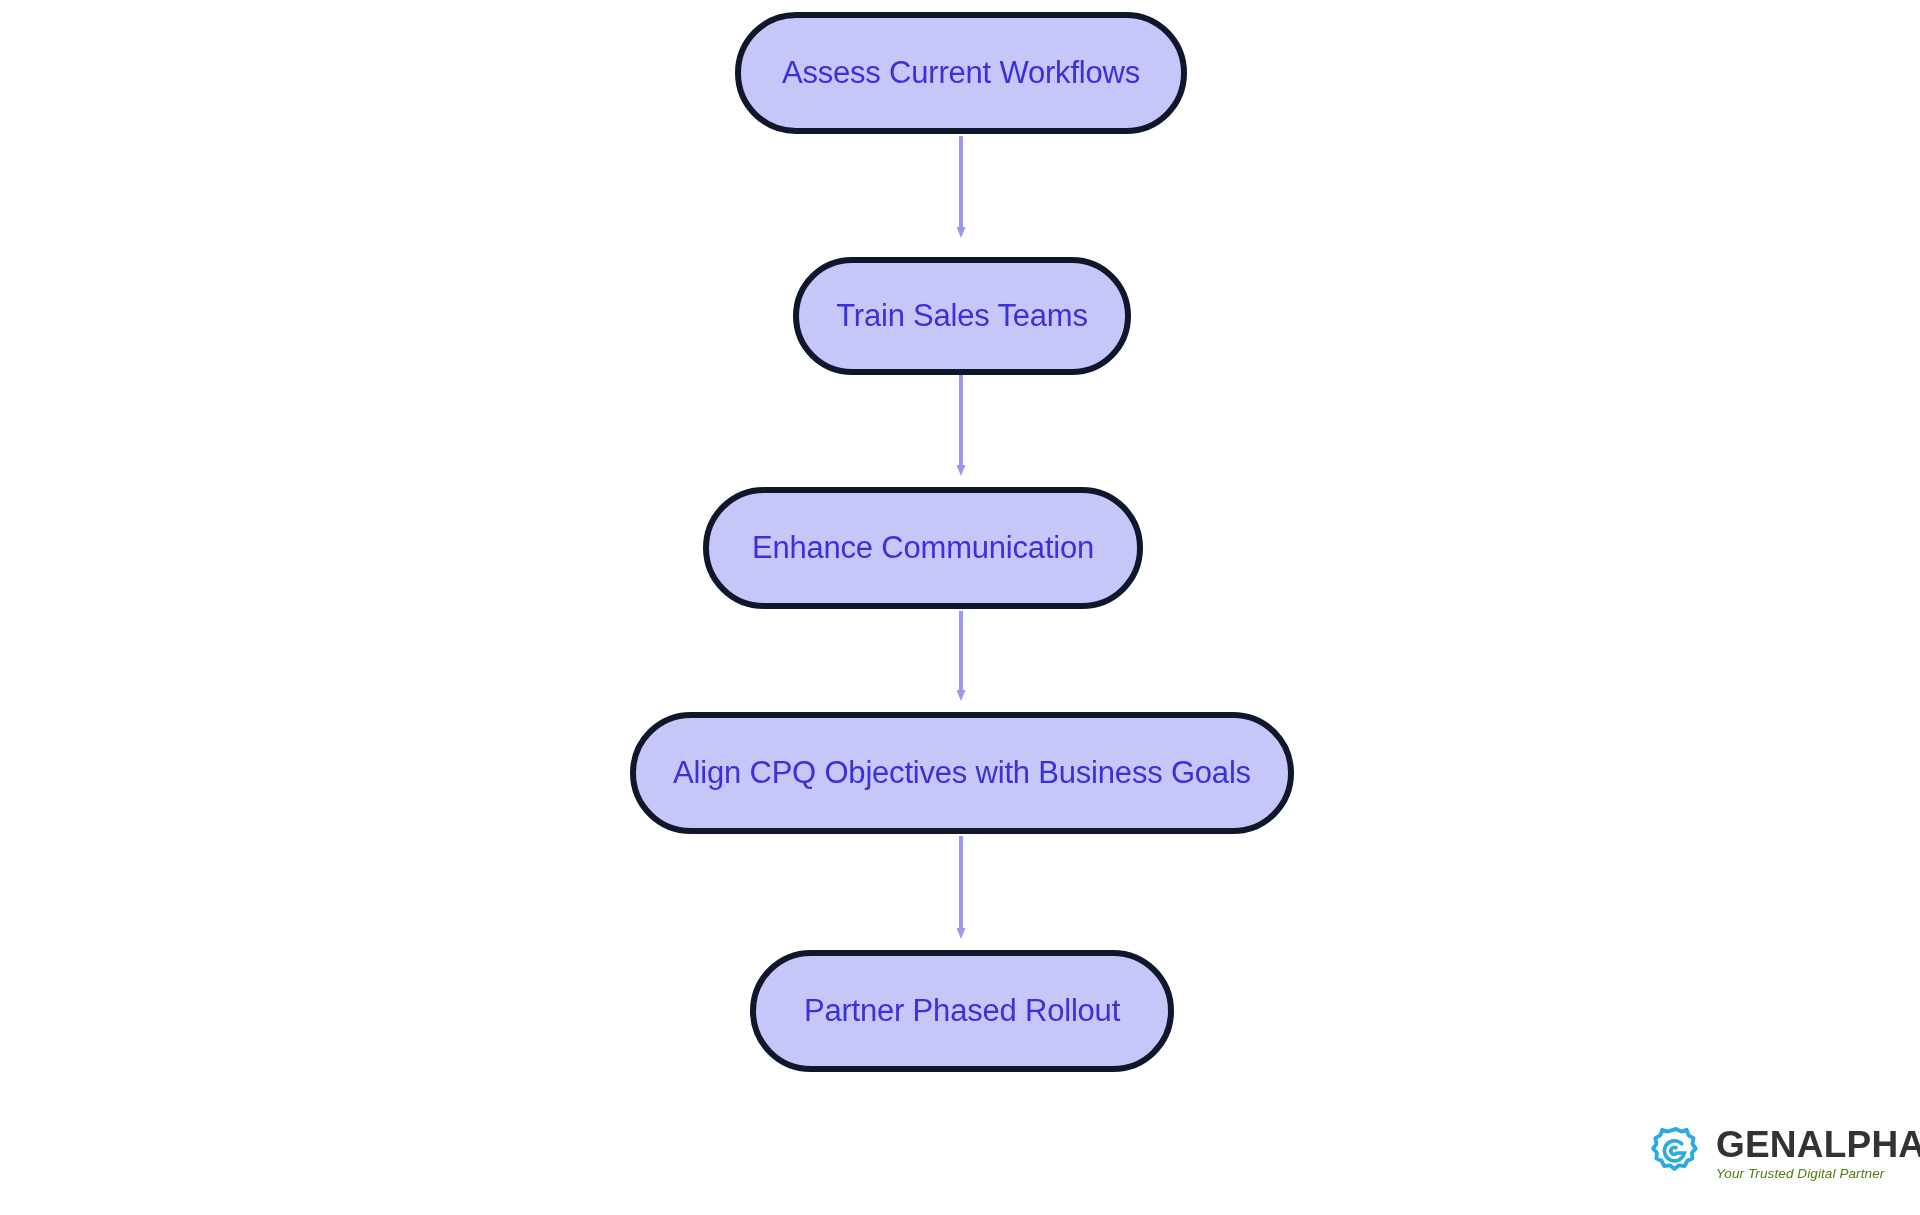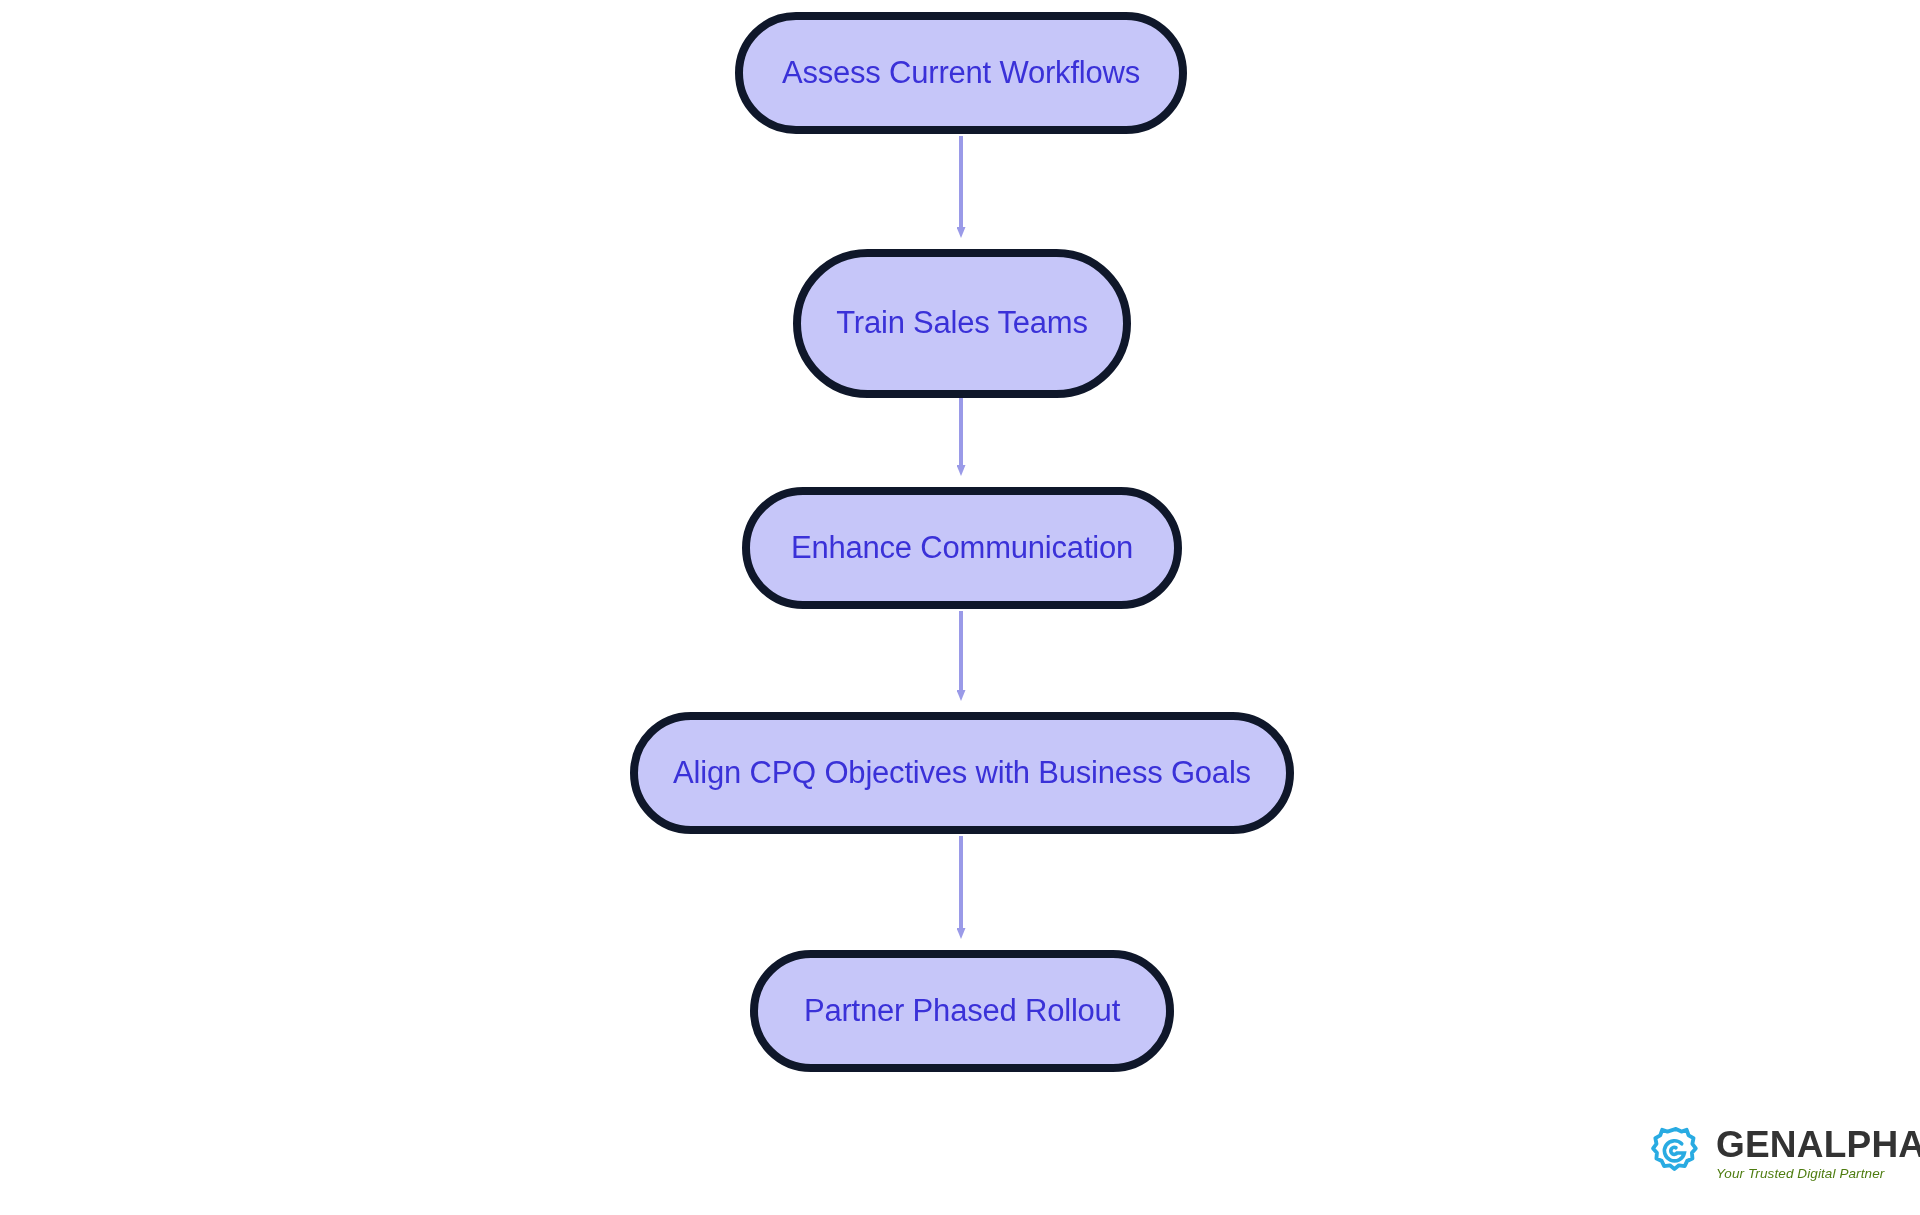--- a/index.html
+++ b/index.html
@@ -32,38 +32,38 @@
     height: 1105px;
   }
 
   
   .node {
     position: absolute;
     display: flex;
     align-items: center;
     justify-content: center;
     background: #c6c6f9;
-    border: 8px solid #0f172a;
+    border: 6px solid #0f172a;
     border-radius: 999px;
     text-align: center;
     padding: 0 34px;
     white-space: nowrap;
   }
   .node-label {
     color: #3a31d8;
     font-size: 31px;
     font-weight: 400;
     letter-spacing: -0.2px;
     line-height: 1.1;
   }
 
   
   #node-0 { left: 735px;  top: 12px;   width: 452px; height: 122px; }
-  #node-1 { left: 793px;  top: 249px;  width: 338px; height: 149px; }
-  #node-2 { left: 742px;  top: 487px;  width: 440px; height: 122px; }
+  #node-1 { left: 793px;  top: 257px;  width: 338px; height: 118px; }
+  #node-2 { left: 703px;  top: 487px;  width: 440px; height: 122px; }
   #node-3 { left: 630px;  top: 712px;  width: 664px; height: 122px; }
   #node-4 { left: 750px;  top: 950px;  width: 424px; height: 122px; }
 
   
   .edge {
     position: absolute;
     left: 0;
     top: 0;
     width: 1920px;
     height: 1105px;

